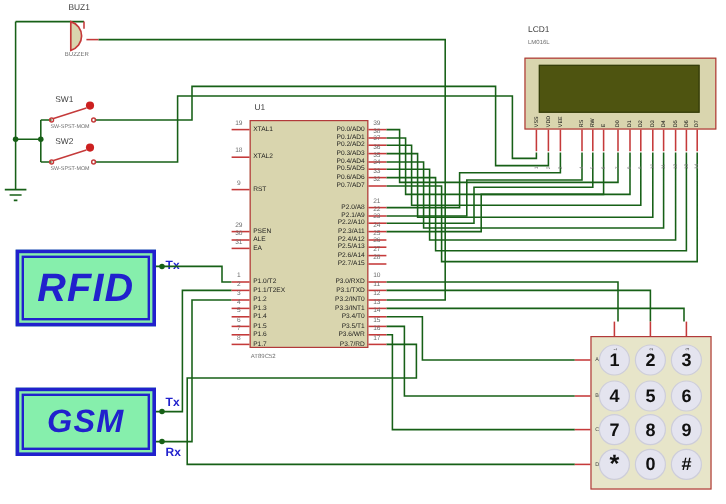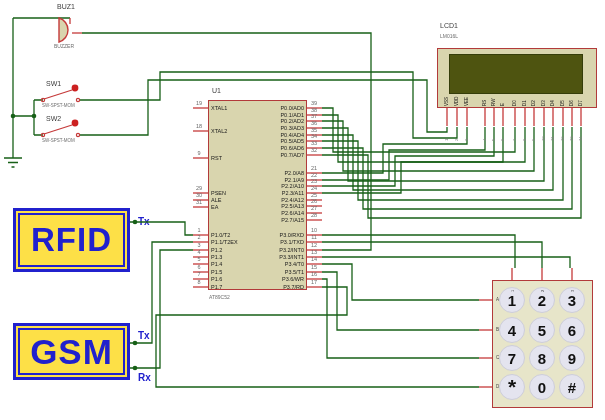--- a/index.html
+++ b/index.html
@@ -2,21 +2,21 @@
 <html><head>
 <meta charset="utf-8">
 <style>
   html,body{margin:0;padding:0;background:#fff;}
   *{box-sizing:border-box;}
   #schematic{position:relative;width:605px;height:420px;background:#fff;overflow:hidden;
              font-family:"Liberation Sans","DejaVu Sans",sans-serif;}
   .body-red{position:absolute;background:#d9d5ae;border:1.5px solid #b23a3a;}
   .ref{position:absolute;font-size:7px;color:#3c3c3c;}
   .val{position:absolute;font-size:5px;color:#6e6e6e;}
-  .blue-box{position:absolute;border:3.5px solid #2121cd;background:#fde047;}
+  .blue-box{position:absolute;border:3.5px solid #2121cd;background:#86efac;font-style:italic;}
   .blue-box .inner{position:absolute;left:2px;top:2px;right:2px;bottom:2px;border:2px solid #2121cd;
                    display:flex;align-items:center;justify-content:center;}
   .blue-box .txt{font-weight:bold;color:#2121cd;letter-spacing:1px;}
   .port-label{position:absolute;font-size:10px;font-weight:bold;color:#2121cd;}
   .key{position:absolute;width:26px;height:26px;border-radius:50%;background:#e4e4ef;border:1px solid #cdcdda;
        display:flex;align-items:center;justify-content:center;font-weight:bold;font-size:15px;color:#111;cursor:pointer;}
   .key.star{font-size:21px;}
   .vtext{writing-mode:vertical-rl;transform:rotate(180deg);position:absolute;letter-spacing:0;}
   svg{position:absolute;left:0;top:0;pointer-events:none;}
   .screen{position:absolute;background:#4e5410;border:1px solid #353d0a;}
@@ -39,21 +39,21 @@
 
   <div class="blue-box" style="left:13px;top:208px;width:117px;height:64px;">
     <div class="inner">
       <span class="txt" style="font-size:33px;">RFID</span>
     </div>
   </div>
   <div class="port-label" style="left:138px;top:216px;">Tx</div>
 
   <div class="blue-box" style="left:13px;top:323px;width:117px;height:57px;">
     <div class="inner">
-      <span class="txt" style="font-size:35px;">GSM</span>
+      <span class="txt" style="font-size:27px;">GSM</span>
     </div>
   </div>
   <div class="port-label" style="left:138px;top:330px;">Tx</div>
   <div class="port-label" style="left:138px;top:372px;">Rx</div>
 
   <div class="ref" style="left:57px;top:3px;">BUZ1</div>
   <div class="val" style="left:54px;top:43px;">BUZZER</div>
 
   <div class="ref" style="left:46px;top:80px;">SW1</div>
   <div class="val" style="left:42px;top:103px;font-size:4.5px;">SW-SPST-MOM</div>

